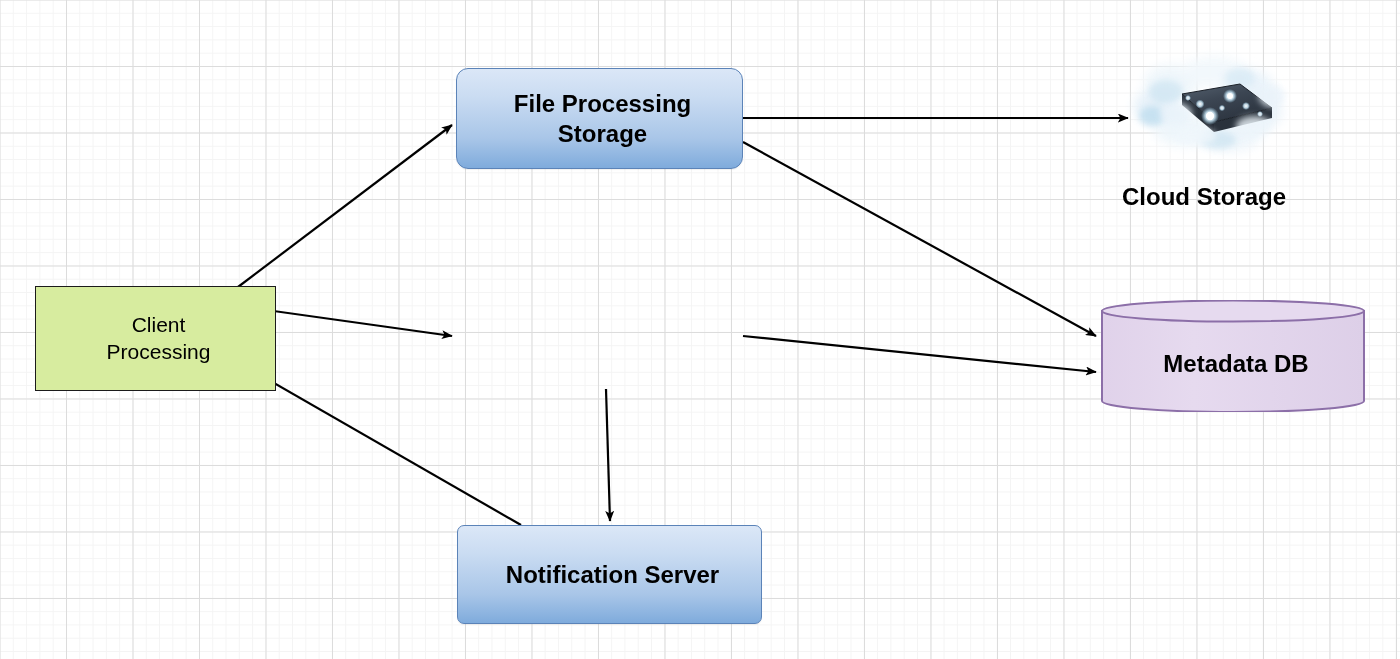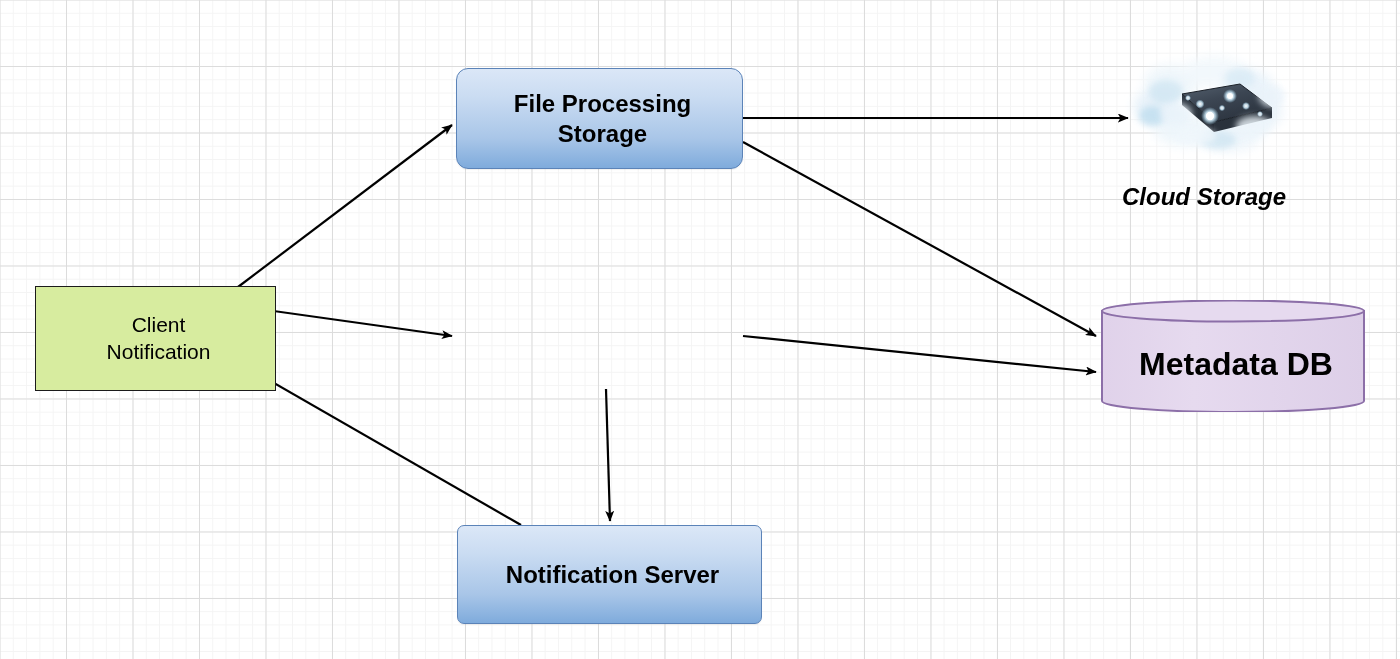--- a/index.html
+++ b/index.html
@@ -83,21 +83,21 @@
   .db-shape {
     position: absolute;
     left: 0; top: 0;
     width: 100%;
     height: 100%;
   }
   .db-label {
     position: relative;
     z-index: 3;
     color: #000000;
-    font-size: 32px;
+    font-size: 24px;
     font-weight: bold;
     width: 100%;
     text-align: center;
     margin-top: 16px;
   }
 
   
   .node-cloud {
     position: absolute;
     z-index: 2;
@@ -176,21 +176,21 @@
     </g>
 
     <g>
       <line x1="521" y1="525" x2="253" y2="371" stroke="#000000" stroke-width="2.2" marker-end="url(#arrowhead)"></line>
     </g>
   </svg>
 
   <div class="node node-client" style="left:35px; top:286px; width:241px; height:105px;">
     <div>
       <div>Client</div>
-      <div>Notification</div>
+      <div>Processing</div>
     </div>
   </div>
 
   <div class="node node-server" style="left:456px; top:68px; width:287px; height:101px;">
     <div>
       <div>File Processing</div>
       <div>Storage</div>
     </div>
   </div>
 
@@ -239,21 +239,21 @@
 
       <g filter="url(#wispBlur)" opacity="0.82">
         <ellipse cx="54" cy="66" rx="16" ry="11" fill="#e9f3fa"></ellipse>
         <ellipse cx="132" cy="78" rx="18" ry="10" fill="#edf5fb"></ellipse>
         <ellipse cx="74" cy="88" rx="20" ry="9" fill="#f0f7fc"></ellipse>
         <ellipse cx="150" cy="48" rx="13" ry="11" fill="#eaf3fa"></ellipse>
       </g>
     </svg>
   </div>
 
-  <div class="cloud-label" style="left:1106px; top:183px; width:196px;font-style:italic;">Cloud Storage</div>
+  <div class="cloud-label" style="left:1106px; top:183px; width:196px;">Cloud Storage</div>
 
   <div class="node node-db" style="left:1101px; top:300px; width:264px; height:112px;">
     <svg class="db-shape" viewBox="0 0 264 112" preserveAspectRatio="none" xmlns="http://www.w3.org/2000/svg">
 
       <path d="M1,11 L1,101 A131,11 0 0 0 263,101 L263,11 Z" fill="url(#cylBody)" stroke="#8c6fa8" stroke-width="2"></path>
 
       <ellipse cx="132" cy="11" rx="131" ry="10.5" fill="#e6daef" stroke="#8c6fa8" stroke-width="2"></ellipse>
     </svg>
     <div class="db-label">Metadata DB</div>
   </div>

